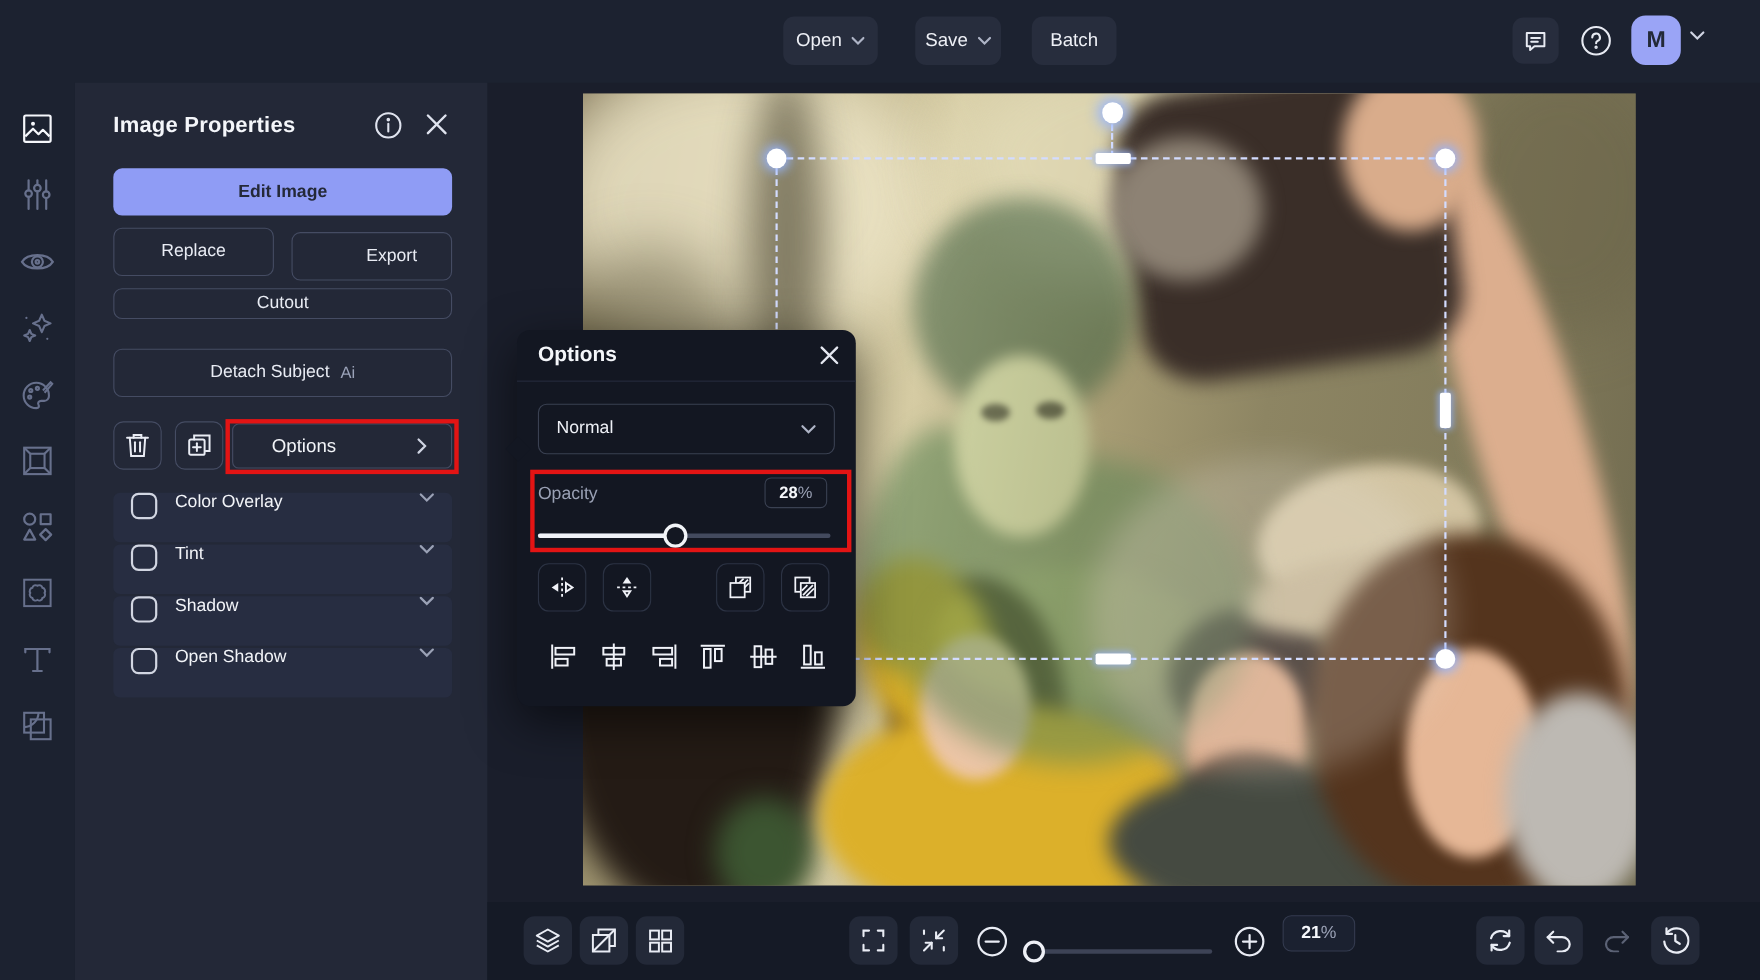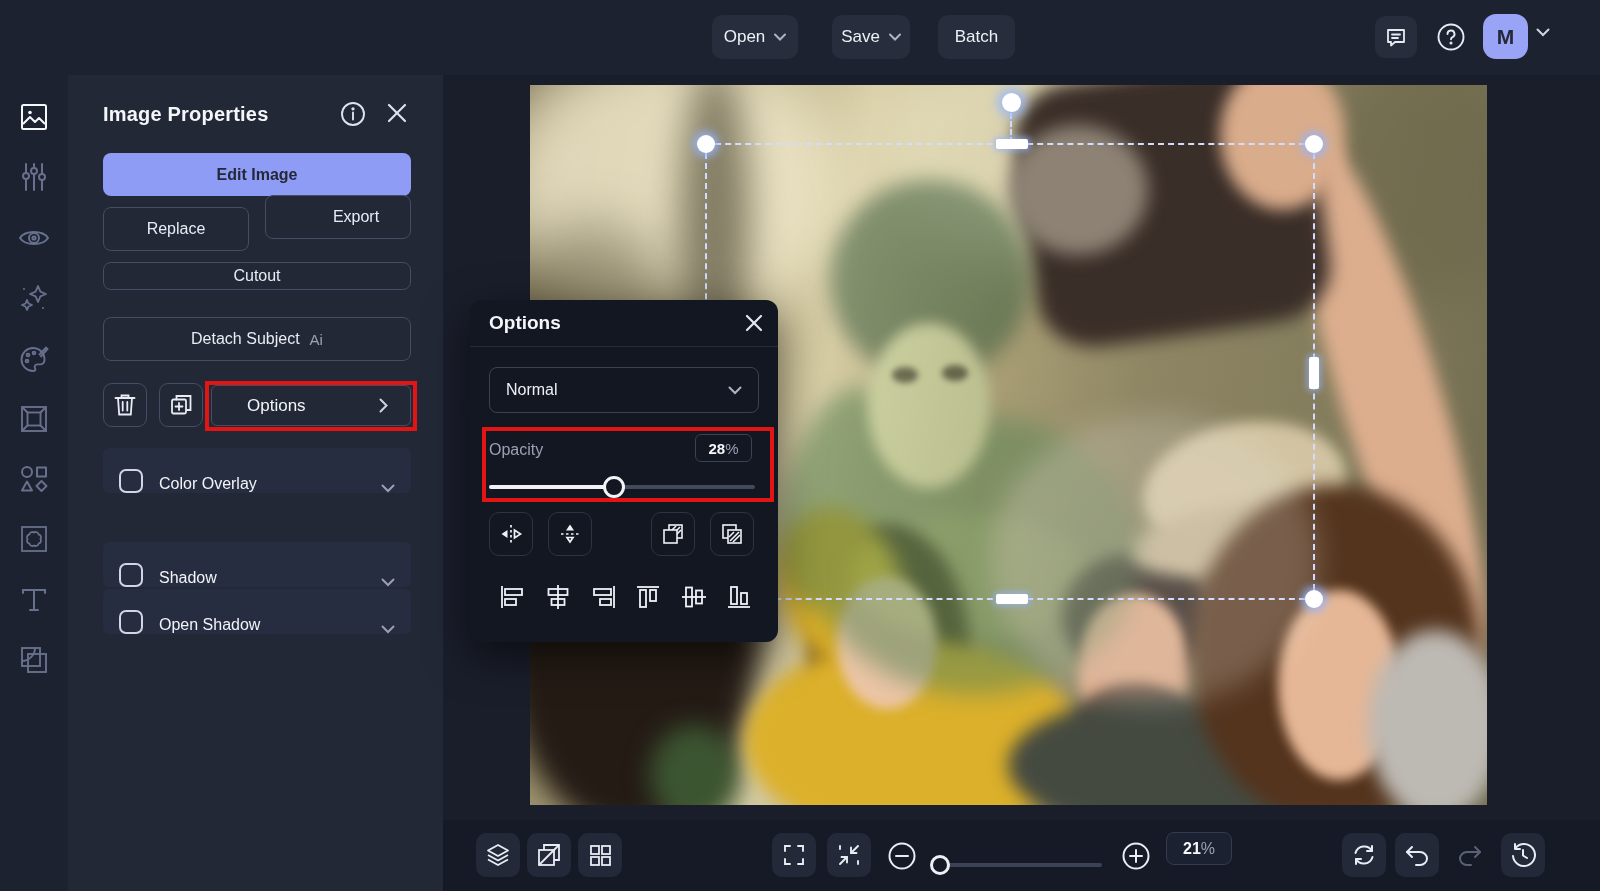--- a/index.html
+++ b/index.html
@@ -35,21 +35,21 @@
   .p-btn { position:absolute; display:flex; align-items:center; justify-content:center; border-radius:8px; font-size:16px;
            color:#e9ecf4; border:1px solid #454c63; background:transparent; cursor:pointer; }
   .p-btn.primary { background:#8f9cf5; border:none; color:#242938; font-weight:700; }
   .badge-ai { color:#9aa2b8; margin-left:10px; font-size:15px; }
   .sq-btn { position:absolute; width:44px; height:44px; border-radius:9px; border:1px solid #454c63; display:flex;
             align-items:center; justify-content:center; color:#e9ecf4; cursor:pointer; background:transparent; }
   .options-btn { position:absolute; left:143px; top:310px; width:200px; height:41px; border:1px solid #454c63; border-radius:6px;
                  display:flex; align-items:center; justify-content:space-between; padding:0 22px 0 35px; color:#f2f4f8;
                  font-size:17px; cursor:pointer; }
   .toggle-row { position:absolute; left:35px; width:308px; height:45px; background:#272d41; border-radius:6px;
-                display:flex; align-items:flex-end; padding:0 16px; cursor:pointer; }
+                display:flex; align-items:flex-start; padding:0 16px; cursor:pointer; }
   .toggle-box { width:24px; height:24px; border:2px solid #d2d6e2; border-radius:7px; background:transparent; cursor:pointer; }
   .toggle-label { margin-left:16px; color:#f2f4f8; font-size:16px; flex:1; }
   .toggle-chev { color:#9aa1b5; }
 
   
   #canvas { position:absolute; left:443px; top:75px; width:1157px; height:745px; background:#1a1e2b; z-index:1; }
   #photo { position:absolute; left:87px; top:10px; width:957px; height:720px; overflow:hidden;
            background:linear-gradient(100deg,#7d7254 0%,#b0a67e 18%,#d6cca4 32%,#a89d74 48%,#8d8563 62%,#837c5c 80%,#6f694e 100%); }
   .blob { position:absolute; border-radius:50%; }
   
@@ -279,21 +279,21 @@
           <line x1="19" y1="3" x2="3" y2="19"></line>
       </svg>
     </span>
 
     <button class="p-btn primary" style="left:35px; top:78px; width:308px; height:43px;">
       <span>Edit Image</span>
     </button>
     <button class="p-btn" style="left:35px; top:132px; width:146px; height:44px;">
       <span>Replace</span>
     </button>
-    <button class="p-btn" style="left:197px; top:120px; width:146px; height:44px;padding-left:36px;">
+    <button class="p-btn" style="left:197px; top:136px; width:146px; height:44px;padding-left:36px;">
       <span>Export</span>
     </button>
     <button class="p-btn" style="left:35px; top:187px; width:308px; height:28px;">
       <span>Cutout</span>
     </button>
     <button class="p-btn" style="left:35px; top:242px; width:308px; height:44px;">
       <span>Detach Subject</span>
       <span class="badge-ai">Ai</span>
     </button>
 
@@ -324,20 +324,29 @@
       <span>
         <svg width="9" height="15" viewBox="0 0 9 15" fill="none" stroke="#cfd4e2" stroke-width="2" stroke-linecap="round">
             <polyline points="1.5,1.5 7.5,7.5 1.5,13.5"></polyline>
           </svg>
       </span>
     </div>
 
     <div class="toggle-row" style="top:373px;">
       <span class="toggle-box"></span>
       <span class="toggle-label">Color Overlay</span>
+      <span class="toggle-chev">
+        <svg width="14" height="9" viewBox="0 0 14 9" fill="none" stroke="currentColor" stroke-width="2" stroke-linecap="round">
+            <polyline points="1.5,1.5 7,7 12.5,1.5"></polyline>
+          </svg>
+      </span>
+    </div>
+    <div class="toggle-row" style="top:420px;">
+      <span class="toggle-box"></span>
+      <span class="toggle-label">Tint</span>
       <span class="toggle-chev">
         <svg width="14" height="9" viewBox="0 0 14 9" fill="none" stroke="currentColor" stroke-width="2" stroke-linecap="round">
             <polyline points="1.5,1.5 7,7 12.5,1.5"></polyline>
           </svg>
       </span>
     </div>
     <div class="toggle-row" style="top:467px;">
       <span class="toggle-box"></span>
       <span class="toggle-label">Shadow</span>
       <span class="toggle-chev">

